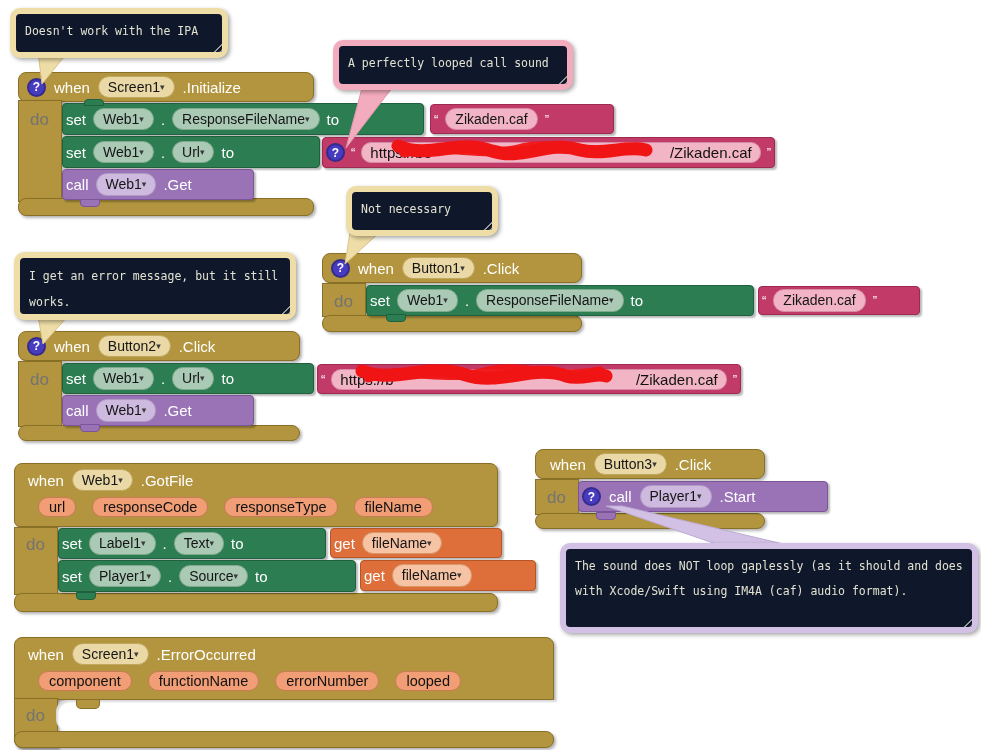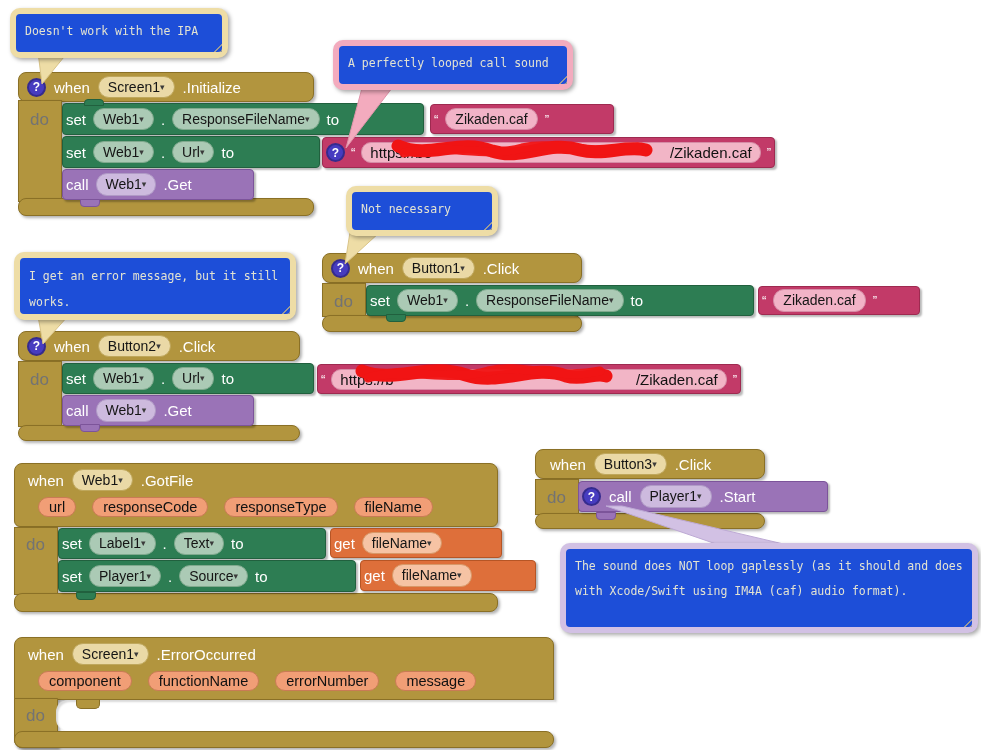--- a/index.html
+++ b/index.html
@@ -35,21 +35,21 @@
   
   .param{background:#f19e76;border:1.5px solid #c97b55;border-radius:11px;padding:1px 10px;font-size:14.5px;
          color:#111;white-space:nowrap;}
   .param-row{display:flex;gap:16px;align-items:center;z-index:2;}
   
   .urlfield{flex:1;display:flex;justify-content:space-between;align-items:center;background:#f2b5c6;
             border:1px solid #d68ca6;border-radius:10px;padding:1px 8px;color:#111;font-size:15px;
             white-space:nowrap;overflow:hidden;}
   .qt{color:#fff;font-size:13px;flex:none;}
   
-  .comment{position:absolute;background:#1d4ed8;border-radius:10px;color:#e3e3d2;
+  .comment{position:absolute;background:#0f172a;border-radius:10px;color:#e3e3d2;
            font-family:"DejaVu Sans Mono",monospace;font-size:11.5px;line-height:24px;
            padding:5px 9px;box-shadow:2px 2px 4px rgba(0,0,0,.35);box-sizing:border-box;
            white-space:nowrap;z-index:6;}
   .border-tan{border:6px solid #eedda6;}
   .border-pink{border:6px solid #f3abbe;}
   .border-lav{border:6px solid #d2c1e4;}
   .rhandle{position:absolute;right:0;bottom:0;width:12px;height:12px;
            background:repeating-linear-gradient(-45deg,#9a9a9a 0 1.5px,transparent 1.5px 4.5px);
            clip-path:polygon(100% 0,100% 100%,0 100%);}
   .kw{white-space:nowrap;}
@@ -301,21 +301,21 @@
     <span class="pill tan">
       <span>Screen1</span>
       <span class="caret">▾</span>
     </span>
     <span class="kw">.ErrorOccurred</span>
   </div>
   <div class="abs param-row" style="left:38px;top:671px;">
     <span class="param">component</span>
     <span class="param">functionName</span>
     <span class="param">errorNumber</span>
-    <span class="param">message</span>
+    <span class="param">looped</span>
   </div>
   <div class="abs gold spine" style="left:14px;top:698px;width:44px;height:50px;border-radius:0 0 0 8px;"></div>
   <div class="abs gold ev-bottom" style="left:14px;top:731px;width:540px;height:17px;"></div>
   <div class="abs cavity" style="left:56px;top:700px;width:500px;height:31px;"></div>
   <div class="abs gold" style="left:76px;top:700px;width:24px;height:9px;border-radius:0 0 5px 5px;z-index:3;border-top:none;box-shadow:none;"></div>
   <span class="do-label" style="left:26px;top:706px;">do</span>
 
   <svg class="overlay" width="981" height="750">
     <polygon points="38,52 68,52 42,84" fill="#eedda6" stroke="#d9c488" stroke-width="1"></polygon>
     <polygon points="362,88 392,88 346,148" fill="#f3abbe" stroke="#e293aa" stroke-width="1"></polygon>

